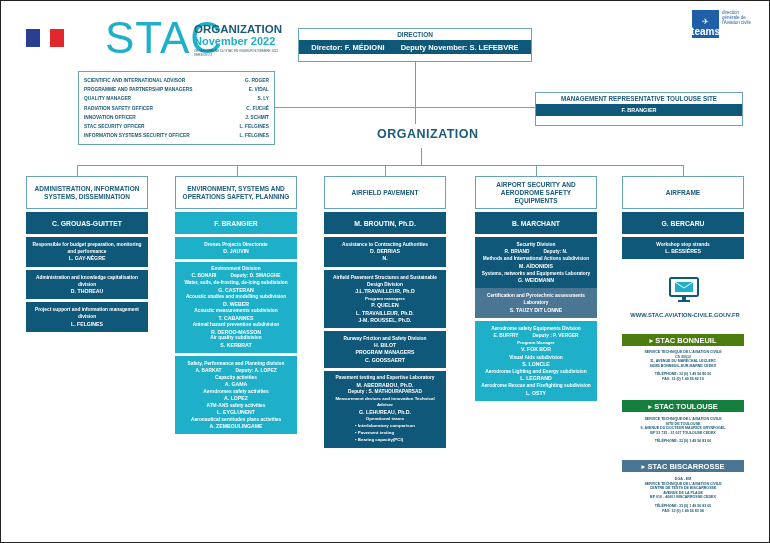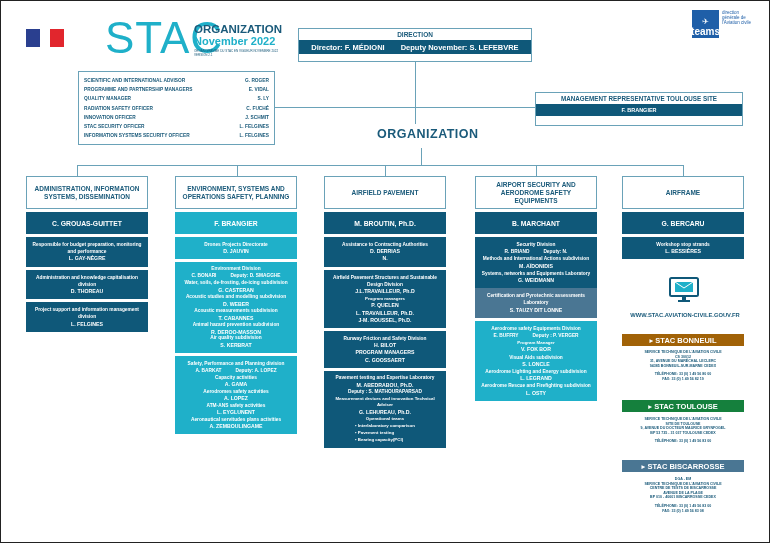--- a/index.html
+++ b/index.html
@@ -283,21 +283,21 @@
 
   <svg class="abs web-icon" viewBox="0 0 30 26">
     <rect x="1" y="1" width="28" height="18" rx="1.5" fill="none" stroke="#0f5879" stroke-width="2"></rect>
     <rect x="6" y="5" width="18" height="10" fill="#1fb0c9"></rect>
     <polyline points="6,5 15,11 24,5" fill="none" stroke="#ffffff" stroke-width="1"></polyline>
     <rect x="13" y="19" width="4" height="4" fill="#0f5879"></rect>
     <rect x="9" y="23" width="12" height="2" fill="#0f5879"></rect>
   </svg>
   <div class="abs website">WWW.STAC.AVIATION-CIVILE.GOUV.FR</div>
 
-  <div class="site-bar" style="top:333px; background:#a16207;">▸ STAC BONNEUIL</div>
+  <div class="site-bar" style="top:333px; background:#4d7c0f;">▸ STAC BONNEUIL</div>
   <div class="site-addr" style="top:349px;">
     <div>SERVICE TECHNIQUE DE L'AVIATION CIVILE</div>
     <div>CS 30012</div>
     <div>31, AVENUE DU MARÉCHAL LECLERC</div>
     <div>94385 BONNEUIL-SUR-MARNE CEDEX</div>
     <div class="gap"></div>
     <div>TÉLÉPHONE: 33 (0) 1 49 56 80 00</div>
     <div>FAX: 33 (0) 1 49 56 82 19</div>
   </div>
 

